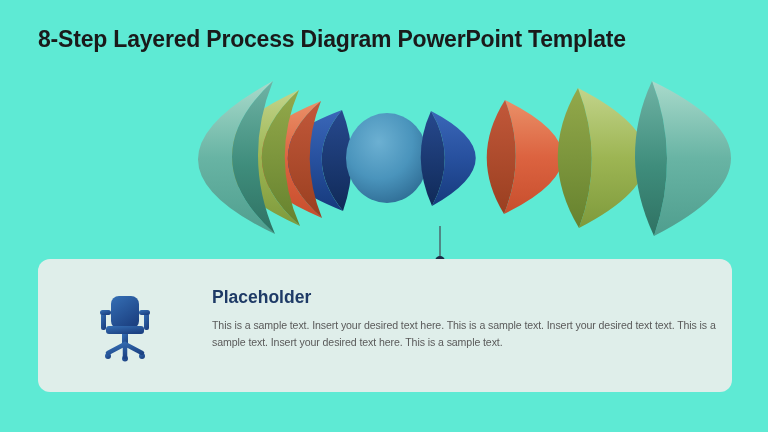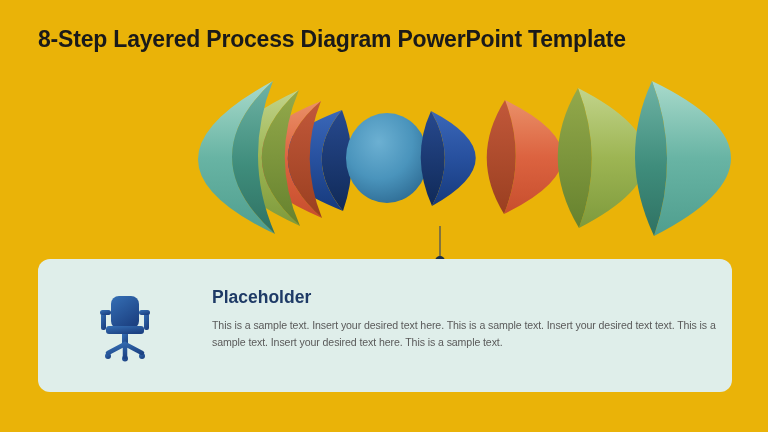--- a/index.html
+++ b/index.html
@@ -1,18 +1,18 @@
 <!DOCTYPE html>
 <html><head>
 <meta charset="utf-8">
 <style>
   html,body { margin:0; padding:0; background:#ffffff; }
   .slide {
     position:relative; width:768px; height:432px; overflow:hidden;
-    background:#eab308; font-family:"Liberation Sans", sans-serif;
+    background:#5eead4; font-family:"Liberation Sans", sans-serif;
   }
   .slide-title {
     position:absolute; left:38px; top:26px;
     font-size:23px; font-weight:600; color:#1a1a1a; letter-spacing:-0.2px;
     white-space:nowrap;
   }
   .diagram-svg { position:absolute; left:0; top:0; }
   .placeholder-card {
     position:absolute; left:38px; top:259px; width:694px; height:133px;
     background:#dfeeea; border-radius:12px;

